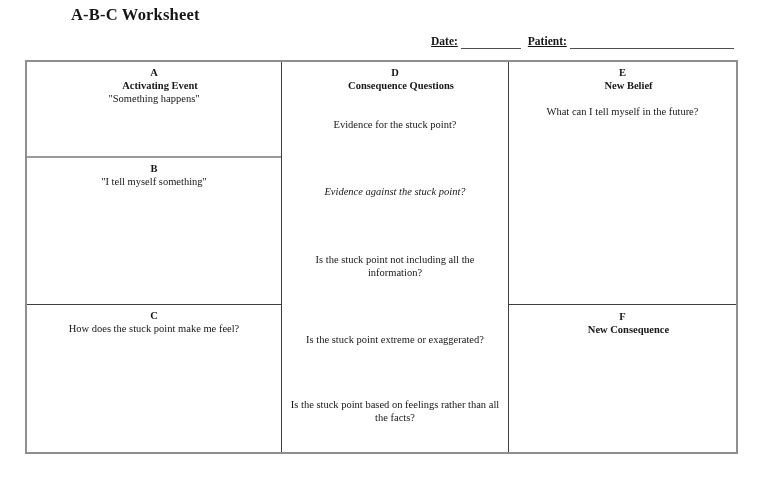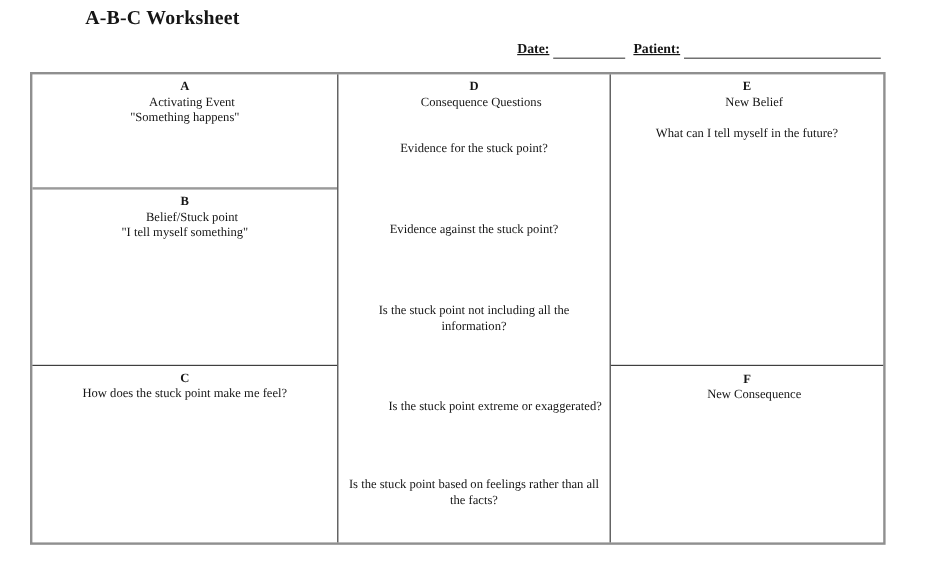--- a/index.html
+++ b/index.html
@@ -50,40 +50,40 @@
   }
 
   .cell {
     text-align: center;
     padding-top: 4px;
     font-size: 10.5px;
     line-height: 13px;
     overflow: hidden;
   }
   .cell .letter   { font-weight: bold; }
-  .cell .heading  { font-weight: normal; padding-left: 12px; }
+  .cell .heading  { font-weight: bold; padding-left: 12px; }
   .cell .subtext  { }
 
   .cell-a { grid-column: 1; grid-row: 1; border-bottom: 2px solid #9a9a9a; }
   .cell-b { grid-column: 1; grid-row: 2; border-bottom: 1px solid #3f3f3f; }
   .cell-c { grid-column: 1; grid-row: 3; }
   .cell-d { grid-column: 2; grid-row: 1 / 4;
             border-left: 1px solid #3f3f3f; border-right: 1px solid #3f3f3f; }
   .cell-e { grid-column: 3; grid-row: 1 / 3; border-bottom: 1px solid #3f3f3f; }
   .cell-f { grid-column: 3; grid-row: 3; padding-top: 5px; }
 
   .question {
     max-width: 213px;
     margin-left: auto;
     margin-right: auto;
   }
   .q1 { margin-top: 26px; }
-  .q2 { margin-top: 54px; }
+  .q2 { margin-top: 54px; font-style: italic; }
   .q3 { margin-top: 55px; }
-  .q4 { margin-top: 54px; text-align: right; }
+  .q4 { margin-top: 54px; }
   .q5 { margin-top: 52px; }
 
   .cell-e .subtext { margin-top: 13px; }
 </style>
 </head>
 <body>
 
 <div class="page-title">A-B-C Worksheet</div>
 
 <div class="header-fields">
@@ -96,21 +96,20 @@
 <div class="worksheet-table">
 
   <div class="cell cell-a">
     <div class="letter">A</div>
     <div class="heading">Activating Event</div>
     <div class="subtext">"Something happens"</div>
   </div>
 
   <div class="cell cell-b">
     <div class="letter">B</div>
-    <div class="heading">Belief/Stuck point</div>
     <div class="subtext">"I tell myself something"</div>
   </div>
 
   <div class="cell cell-c">
     <div class="letter">C</div>
     <div class="subtext">How does the stuck point make me feel?</div>
   </div>
 
   <div class="cell cell-d">
     <div class="letter">D</div>

